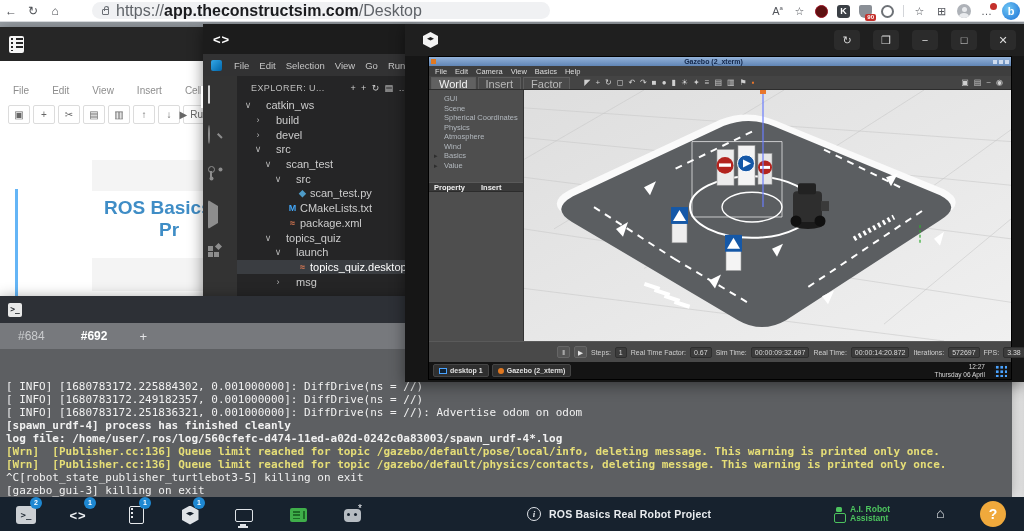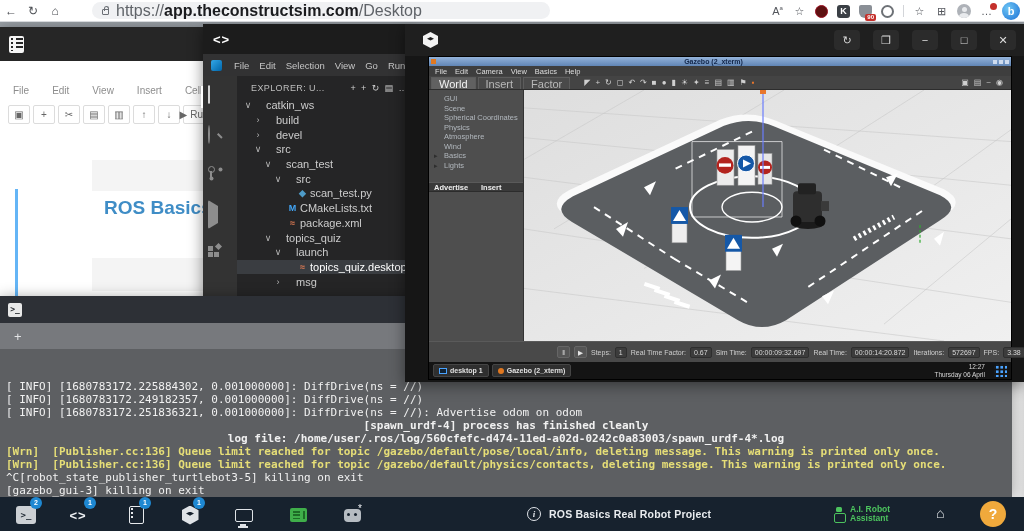--- a/index.html
+++ b/index.html
@@ -84,21 +84,21 @@
 
   
   #term { left:0; top:274px; width:1012px; height:201px; background:#5d5f62; z-index:3; }
   .term-title { height:27px; background:#2d3036; display:flex; align-items:center; padding-left:8px; }
   .term-app-icon { width:14px; height:14px; background:#e8e8e8; border-radius:2px; color:#23262b; font-size:8px; font-weight:bold; text-align:center; line-height:14px; font-family:"DejaVu Sans Mono", monospace; }
   .term-tabs { height:26px; background:#77797d; display:flex; align-items:center; font-size:12px; color:#c9cbcd; }
   .term-tab { padding:0 18px; cursor:pointer; height:100%; display:flex; align-items:center; }
   .term-tab.active { color:#ffffff; font-weight:bold; }
   .term-addtab { padding:0 14px; font-size:13px; color:#e3e4e6; cursor:pointer; }
   .term-out { padding:5px 6px; font-family:"DejaVu Sans Mono", monospace; font-size:11px; line-height:13px; color:#f1f1f1; white-space:pre; cursor:text; }
-  .tl.bold { font-weight:bold;text-align:center; }
+  .tl.bold { font-weight:bold; }
   .tl.warn { font-weight:bold; color:#e6de77; }
 
   
   #gz { left:405px; top:2px; width:619px; height:358px; background:#161616; z-index:4; }
   .gz-title { height:32px; background:#1f1f1f; display:flex; align-items:center; padding:0 8px 0 18px; }
   .gz-logo { width:15px; height:16px; background:#f2f2f2; clip-path:polygon(50% 0,100% 25%,100% 75%,50% 100%,0 75%,0 25%); position:relative; }
   .gz-logo:before { content:""; position:absolute; left:4px; top:5px; width:7px; height:6px; background:#1f1f1f; clip-path:polygon(50% 0,100% 30%,50% 60%,0 30%); }
   .gz-ctrls { margin-left:auto; display:flex; gap:13px; }
   .gz-cbtn { width:26px; height:20px; border-radius:4px; background:#2b2b2b; color:#dcdcdc; font-size:11px; text-align:center; line-height:20px; cursor:pointer; }
   .vnc { position:absolute; left:23px; top:32px; right:12px; bottom:2px; background:#000; border:1px solid #000; display:flex; flex-direction:column; }
@@ -217,21 +217,21 @@
         <span class="nb-btn">↑</span>
         <span class="nb-btn">↓</span>
         <span class="nb-btn">
             <span>▶</span>
             <span>Run</span>
           </span>
 
       </div>
       <div class="nb-cellbar"></div>
       <div class="nb-gray1"></div>
-      <div class="nb-head"><span>ROS Basics</span></div>
+      <div class="nb-head"><span>ROS Basics</span><span class="l2">Pr</span></div>
       <div class="nb-gray2"></div>
     </div>
   </div>
 
   <div id="vs" class="win">
     <div class="vs-title">
         <span>&lt;&gt;</span>
       </div>
     <div class="vs-menu">
       <span class="vs-logo"></span>
@@ -345,20 +345,24 @@
           </div>
       </div>
     </div>
   </div>
 
   <div id="term" class="win">
     <div class="term-title">
       <span class="term-app-icon">&gt;_</span>
     </div>
     <div class="term-tabs">
+      <span style="display:flex;height:100%">
+          <span class="term-tab">#684</span>
+          <span class="term-tab active">#692</span>
+        </span>
       <span class="term-addtab">+</span>
     </div>
     <div class="term-out">
       <span><div class="tl plain">[ INFO] [1680783172.225884302, 0.001000000]: DiffDrive(ns = //)</div><div class="tl plain">[ INFO] [1680783172.249182357, 0.001000000]: DiffDrive(ns = //)</div><div class="tl plain">[ INFO] [1680783172.251836321, 0.001000000]: DiffDrive(ns = //): Advertise odom on odom</div><div class="tl bold">[spawn_urdf-4] process has finished cleanly</div><div class="tl bold">log file: /home/user/.ros/log/560cfefc-d474-11ed-a02d-0242c0a83003/spawn_urdf-4*.log</div><div class="tl warn">[Wrn]  [Publisher.cc:136] Queue limit reached for topic /gazebo/default/pose/local/info, deleting message. This warning is printed only once.</div><div class="tl warn">[Wrn]  [Publisher.cc:136] Queue limit reached for topic /gazebo/default/physics/contacts, deleting message. This warning is printed only once.</div><div class="tl plain">^C[robot_state_publisher_turtlebot3-5] killing on exit</div><div class="tl plain">[gazebo_gui-3] killing on exit</div></span>
       
     </div>
   </div>
 
   <div id="gz" class="win">
     <div class="gz-title">
@@ -423,24 +427,24 @@
         <div class="gpanel">
           <div style="padding-top:4px">
 
           <div class="gp-item"><span class="arr"></span><span>GUI</span></div>
               <div class="gp-item"><span class="arr"></span><span>Scene</span></div>
               <div class="gp-item"><span class="arr"></span><span>Spherical Coordinates</span></div>
               <div class="gp-item"><span class="arr"></span><span>Physics</span></div>
               <div class="gp-item"><span class="arr"></span><span>Atmosphere</span></div>
               <div class="gp-item"><span class="arr"></span><span>Wind</span></div>
               <div class="gp-item"><span class="arr">▸</span><span>Basics</span></div>
-              <div class="gp-item"><span class="arr">▸</span><span>Lights</span></div>
+              <div class="gp-item"><span class="arr">▸</span><span>Value</span></div>
             </div>
           <div class="gp-header">
-            <span class="c1">Advertise</span>
+            <span class="c1">Property</span>
             <span>Insert</span>
           </div>
         </div>
         <div class="gview">
           <svg viewBox="0 0 487 253" preserveAspectRatio="none">
             <defs>
               <linearGradient id="skyg" x1="0" y1="0" x2="1" y2="1">
                 <stop offset="0" stop-color="#dedede"></stop>
                   <stop offset="1" stop-color="#f0f0f0"></stop>
               </linearGradient>

